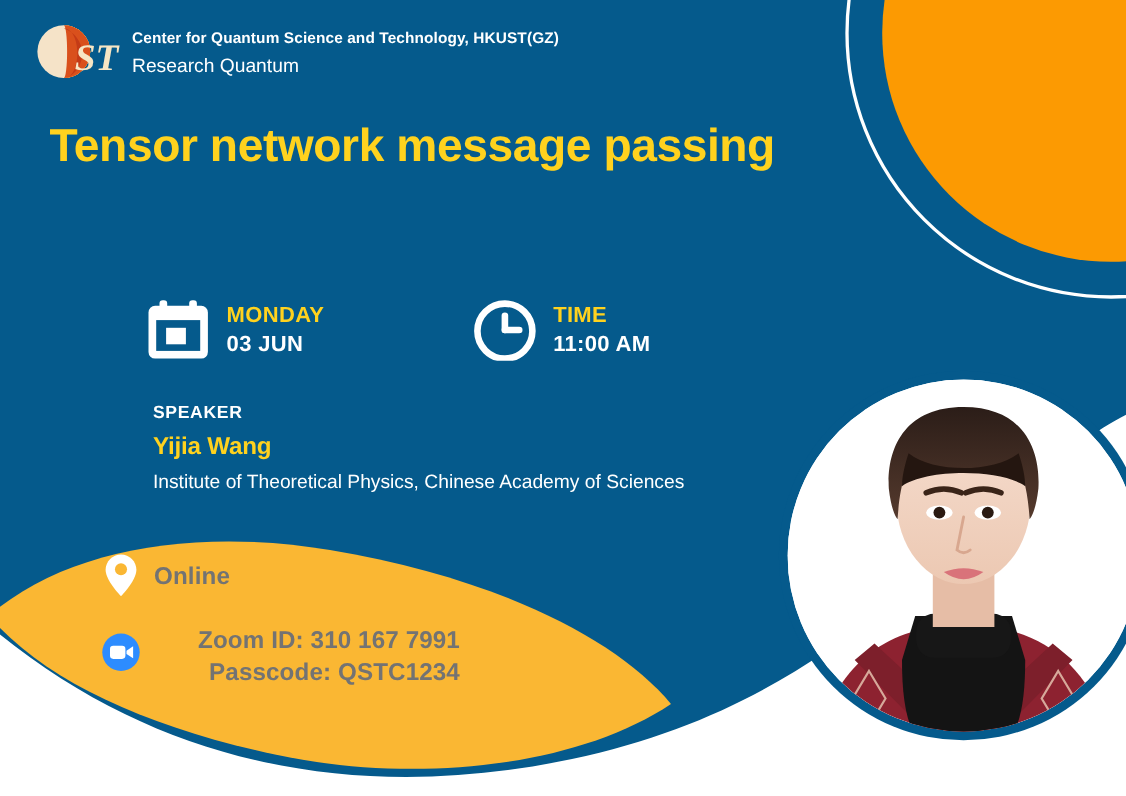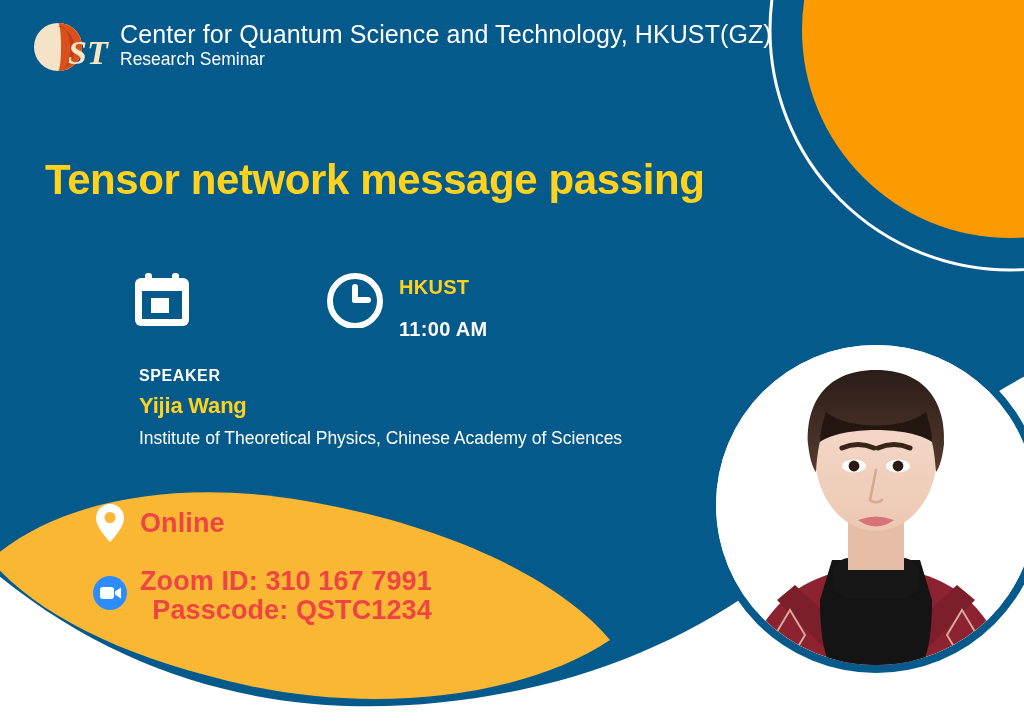--- a/index.html
+++ b/index.html
@@ -46,22 +46,22 @@
     position: relative;
     flex: none;
     margin-top: 4px;
   }
   .org-lines {
     margin-left: 4px;
     padding-top: 6px;
   }
   .org-line1 {
     color: #ffffff;
-    font-size: 25px;
-    font-weight: normal;
+    font-size: 14px;
+    font-weight: bold;
     line-height: 25px;
     white-space: nowrap;
     letter-spacing: 0.1px;
   }
   .org-line2, .org-line3 {
     color: #ffffff;
     font-size: 17.5px;
     font-weight: normal;
     line-height: 25px;
     white-space: nowrap;
@@ -70,21 +70,20 @@
   
   .title {
     position: absolute;
     left: 45px;
     top: 108px;
     color: #FFD21E;
     font-size: 42px;
     font-weight: bold;
     letter-spacing: -0.4px;
     white-space: nowrap;
-    margin-top: 48px;
   }
 
   
   .dt-row {
     position: absolute;
     left: 133px;
     top: 270px;
     display: flex;
     align-items: flex-start;
   }
@@ -147,22 +146,22 @@
     top: 503px;
   }
   .venue-row {
     display: flex;
     align-items: center;
   }
   .venue-row.zoom { margin-top: 24px; align-items: flex-start; }
   .venue-icon { flex: none; width: 36px; display: flex; justify-content: center; }
   .venue-text { margin-left: 12px; }
   .venue-line {
-    color: #ef4444;
-    font-size: 27px;
+    color: #737373;
+    font-size: 22px;
     font-weight: bold;
     line-height: 29px;
     letter-spacing: 0.1px;
     white-space: nowrap;
   }
   .venue-row.zoom .venue-icon { margin-top: 8px; }
 </style>
 </head>
 <body>
 
@@ -255,51 +254,55 @@
           <path d="M30,3 a24,24 0 0 1 0,48 a15,24 0 0 0 0,-48 Z" fill="#F6B44B"></path>
           <path d="M30,3 a24,24 0 0 1 0,48 a9,24 0 0 0 0,-48 Z" fill="#EE8428"></path>
           <path d="M30,3 a24,24 0 0 1 0,48 a3,24 0 0 0 0,-48 Z" fill="#D9501C"></path>
           <path d="M30,6 a24,24 0 0 1 2,45 a10,20 0 0 0 -2,-45 Z" fill="#C43B16"></path>
         </g>
         <text x="40" y="44" font-family="'Liberation Serif', serif" font-size="34" font-weight="bold" font-style="italic" fill="#F7E6C4">ST</text>
       </svg>
     </div>
     <div class="org-lines">
       <div class="org-line1">Center for Quantum Science and Technology, HKUST(GZ)</div>
-      <div class="org-line3">Research Seminar</div>
+      <div class="org-line3">Research Quantum</div>
     </div>
   </div>
 
   <div class="title">Tensor network message passing</div>
 
   <div class="dt-row">
 
     <div class="dt-block date">
       <span class="dt-icon">
         <svg width="58" height="56" viewBox="0 0 58 56">
           <rect x="12" y="1" width="7" height="11" rx="3" fill="#ffffff"></rect>
           <rect x="39" y="1" width="7" height="11" rx="3" fill="#ffffff"></rect>
           <rect x="2" y="6" width="54" height="48" rx="6" fill="#ffffff"></rect>
           <rect x="9" y="19" width="40" height="28" fill="#055A8C"></rect>
           <rect x="18" y="26" width="18" height="15" fill="#ffffff"></rect>
         </svg>
       </span>
+      <span class="dt-text">
+        <span class="dt-label" style="display: block;">MONDAY</span>
+        <span class="dt-value" style="display: block;">03 JUN</span>
+      </span>
     </div>
 
     <div class="dt-block time">
       <span class="dt-icon">
         <svg width="58" height="56" viewBox="0 0 58 56">
           <circle cx="29" cy="29" r="25" fill="none" stroke="#ffffff" stroke-width="6"></circle>
           <rect x="26" y="12" width="6" height="19" rx="3" fill="#ffffff"></rect>
           <rect x="26" y="25" width="19" height="6" rx="3" fill="#ffffff"></rect>
         </svg>
       </span>
       <span class="dt-text">
-        <span class="dt-label" style="display: block;">HKUST</span>
-        <span class="dt-value" style="display: block; margin-top: 16px;">11:00 AM</span>
+        <span class="dt-label" style="display: block;">TIME</span>
+        <span class="dt-value" style="display: block;">11:00 AM</span>
       </span>
     </div>
 
   </div>
 
   <div class="speaker">
     <div class="speaker-label">SPEAKER</div>
     <div class="speaker-name">Yijia Wang</div>
     <div class="speaker-affil">Institute of Theoretical Physics, Chinese Academy of Sciences</div>
   </div>
@@ -320,20 +323,20 @@
 
     <div class="venue-row zoom">
       <span class="venue-icon">
         <svg width="36" height="36" viewBox="0 0 36 36">
           <circle cx="18" cy="18" r="17" fill="#2D8CFF"></circle>
           <rect x="8" y="12" width="14" height="12" rx="3" fill="#ffffff"></rect>
           <path d="M23,16.5 L29,12.5 L29,23.5 L23,19.5 Z" fill="#ffffff"></path>
         </svg>
       </span>
       <span class="venue-text">
-        <span class="venue-line" style="display: block;">Zoom ID: 310 167 7991</span>
+        <span class="venue-line" style="display: block; margin-left: 40px;">Zoom ID: 310 167 7991</span>
         <span class="venue-line" style="display: block; text-align: right;">Passcode: QSTC1234</span>
       </span>
     </div>
 
   </div>
 
 </div>
 
 </body></html>

